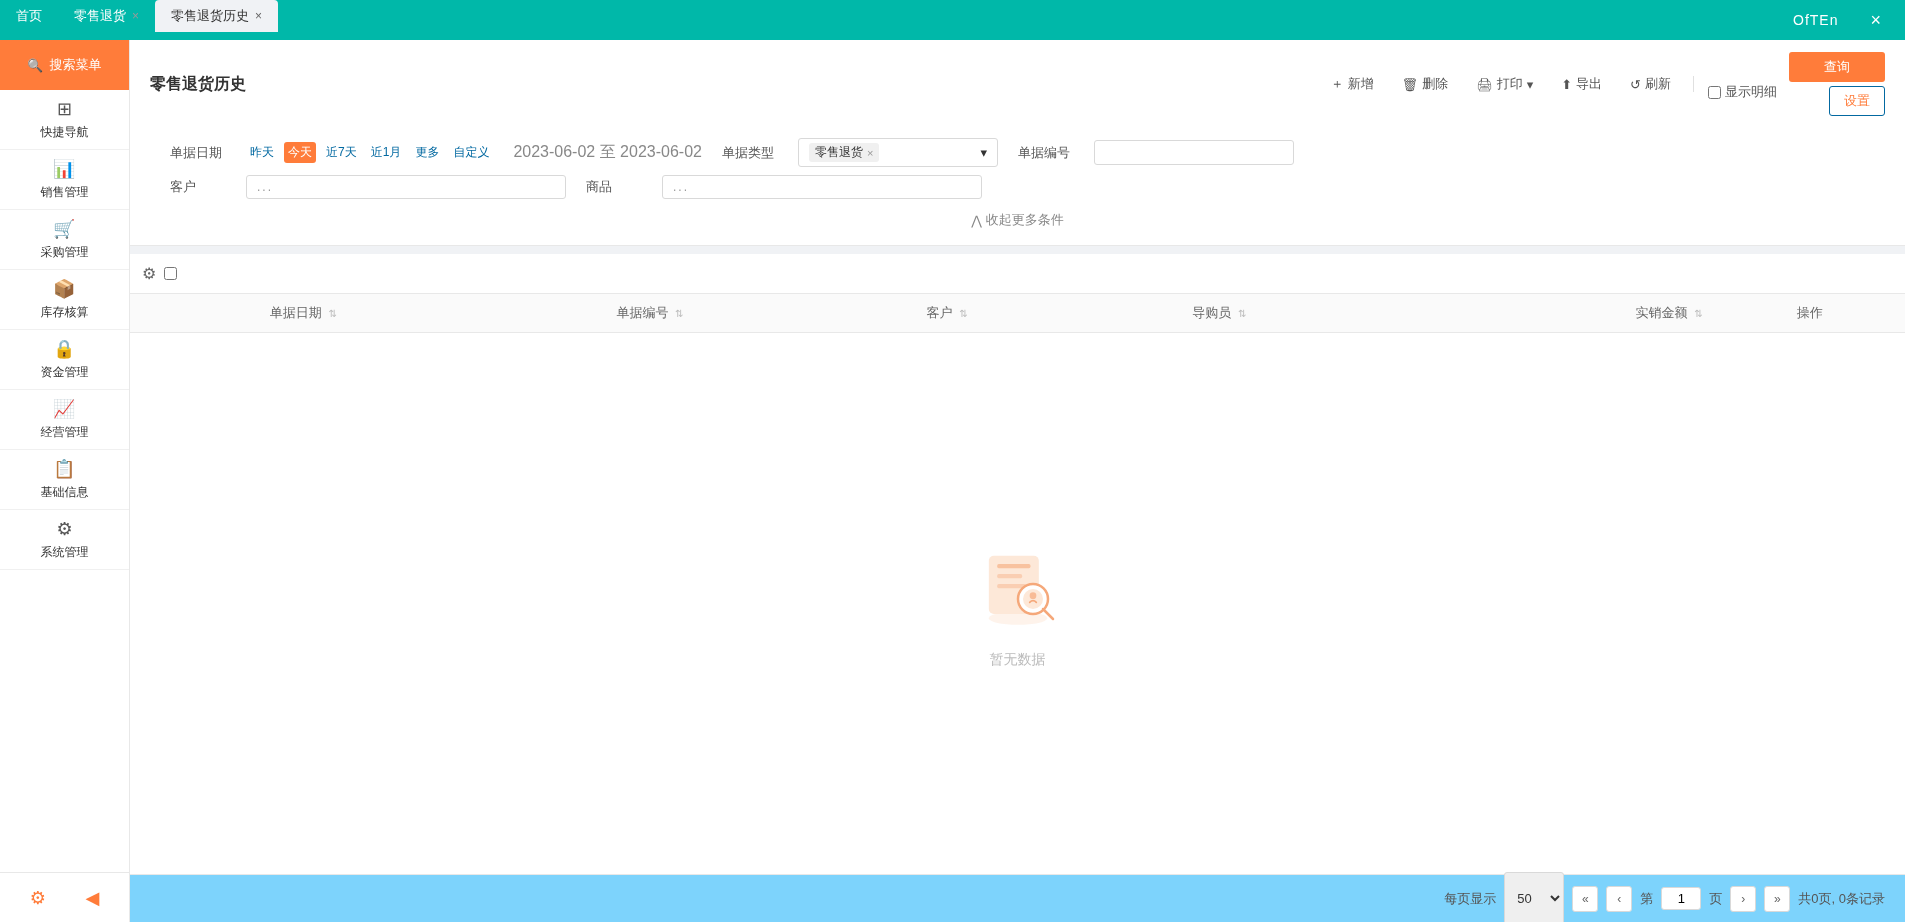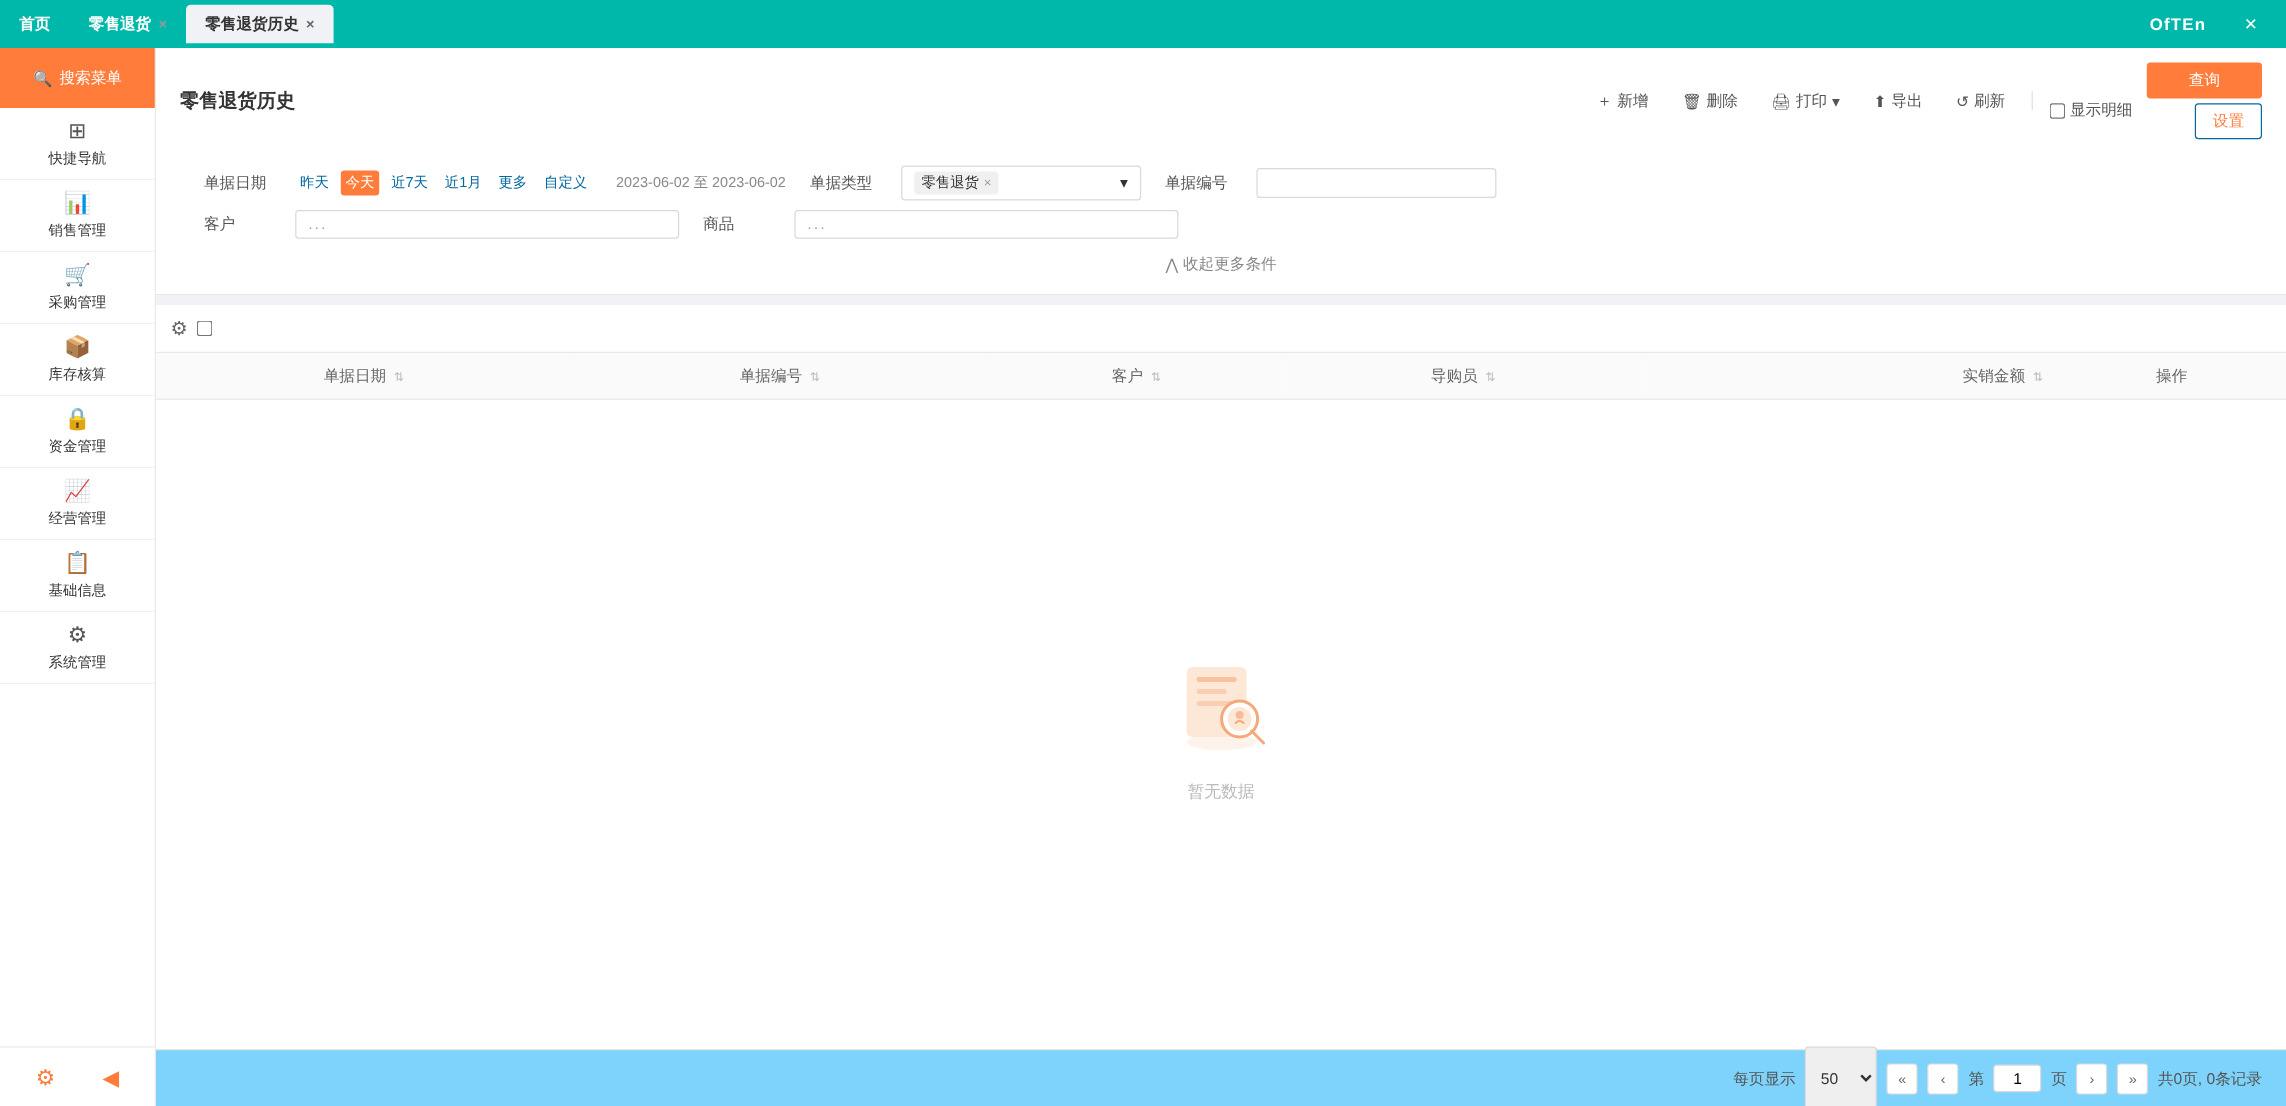--- a/index.html
+++ b/index.html
@@ -9,23 +9,22 @@
     .topbar {
       height: 40px;
       background: #00b8a9;
       display: flex;
       align-items: center;
       flex-shrink: 0;
     }
     .topbar-tabs {
       display: flex;
       height: 100%;
-      align-items: center;
+      align-items: flex-start;
       flex: 1;
-      font-weight: bold;
     }
     .tab {
       padding: 0 16px;
       height: 32px;
       display: flex;
       align-items: center;
       font-size: 13px;
       color: #fff;
       cursor: pointer;
       border-radius: 4px 4px 0 0;
@@ -52,21 +51,21 @@
       cursor: pointer;
     }
     .topbar-right {
       display: flex;
       align-items: center;
       padding-right: 16px;
       gap: 8px;
     }
     .topbar-brand {
       font-size: 14px;
-      font-weight: bold;
+      font-weight: normal;
       color: #fff;
       letter-spacing: 1px;
       padding: 0 16px;
     }
     .topbar-close {
       color: #fff;
       font-size: 18px;
       cursor: pointer;
       padding: 0 8px;
     }
@@ -232,21 +231,21 @@
       color: #0369a1;
       cursor: pointer;
       padding: 2px 4px;
       border-radius: 3px;
     }
     .date-shortcut.active {
       background: #ff7c3a;
       color: #fff;
     }
     .date-range-text {
-      font-size: 12px;
+      font-size: 16px;
       color: #888;
     }
     .filter-type-select {
       display: flex;
       align-items: center;
       border: 1px solid #d9d9d9;
       border-radius: 3px;
       padding: 4px 10px;
       min-width: 200px;
       font-size: 13px;

